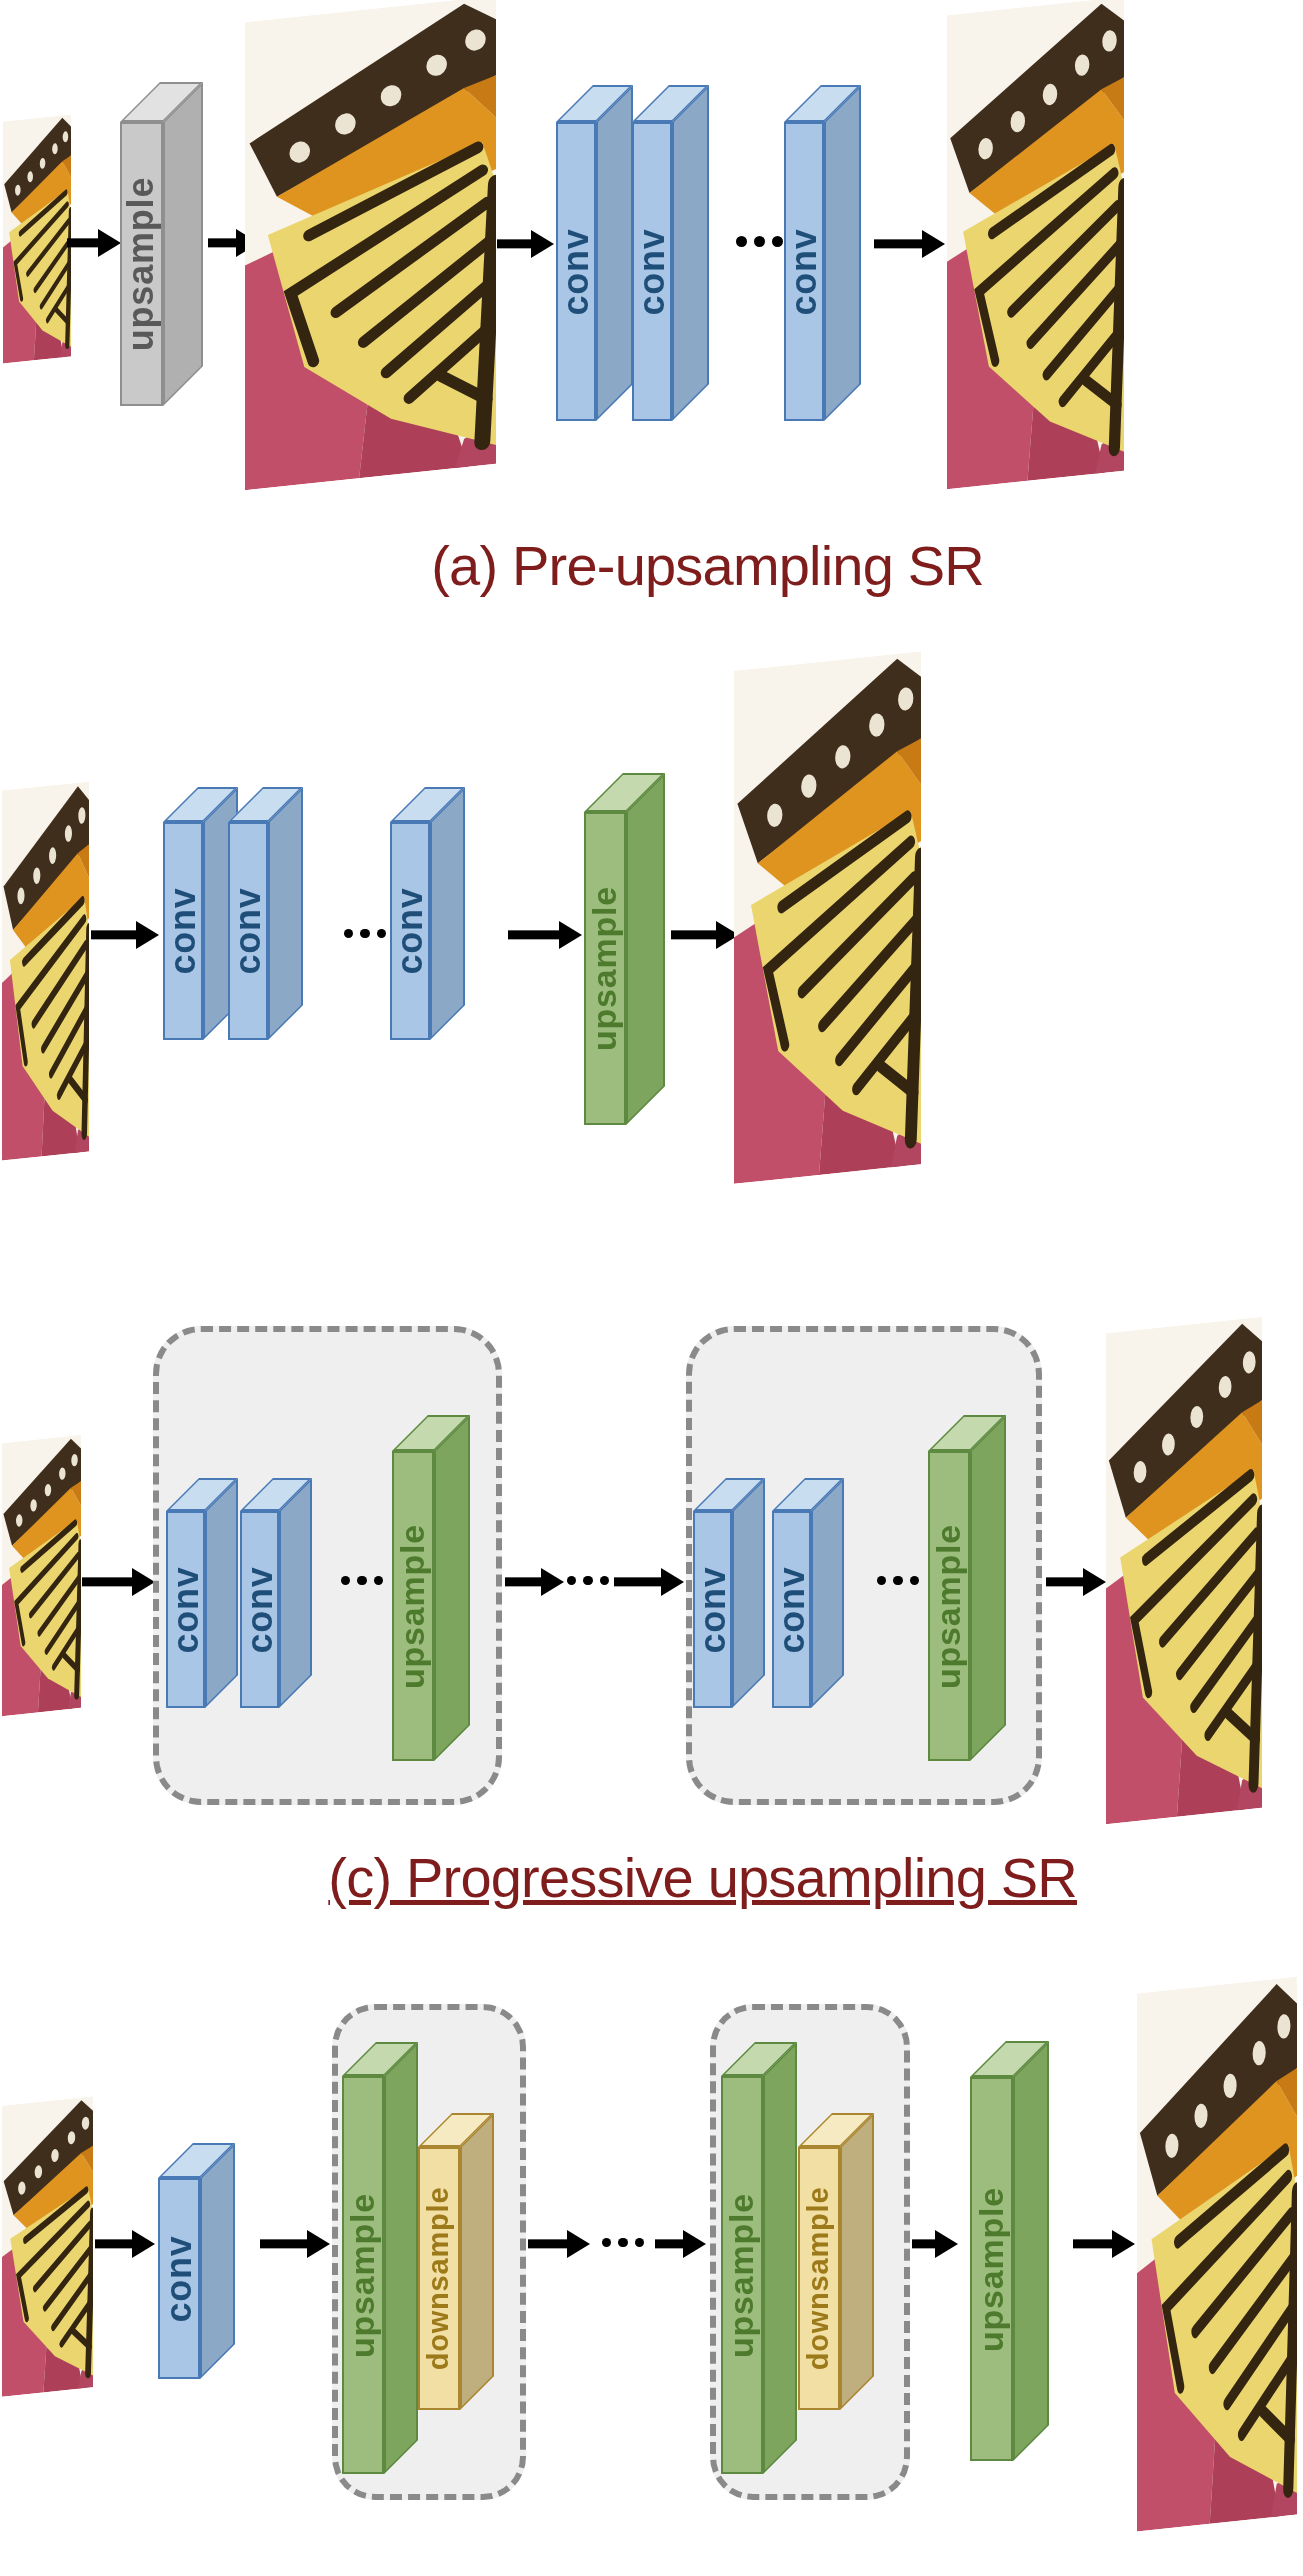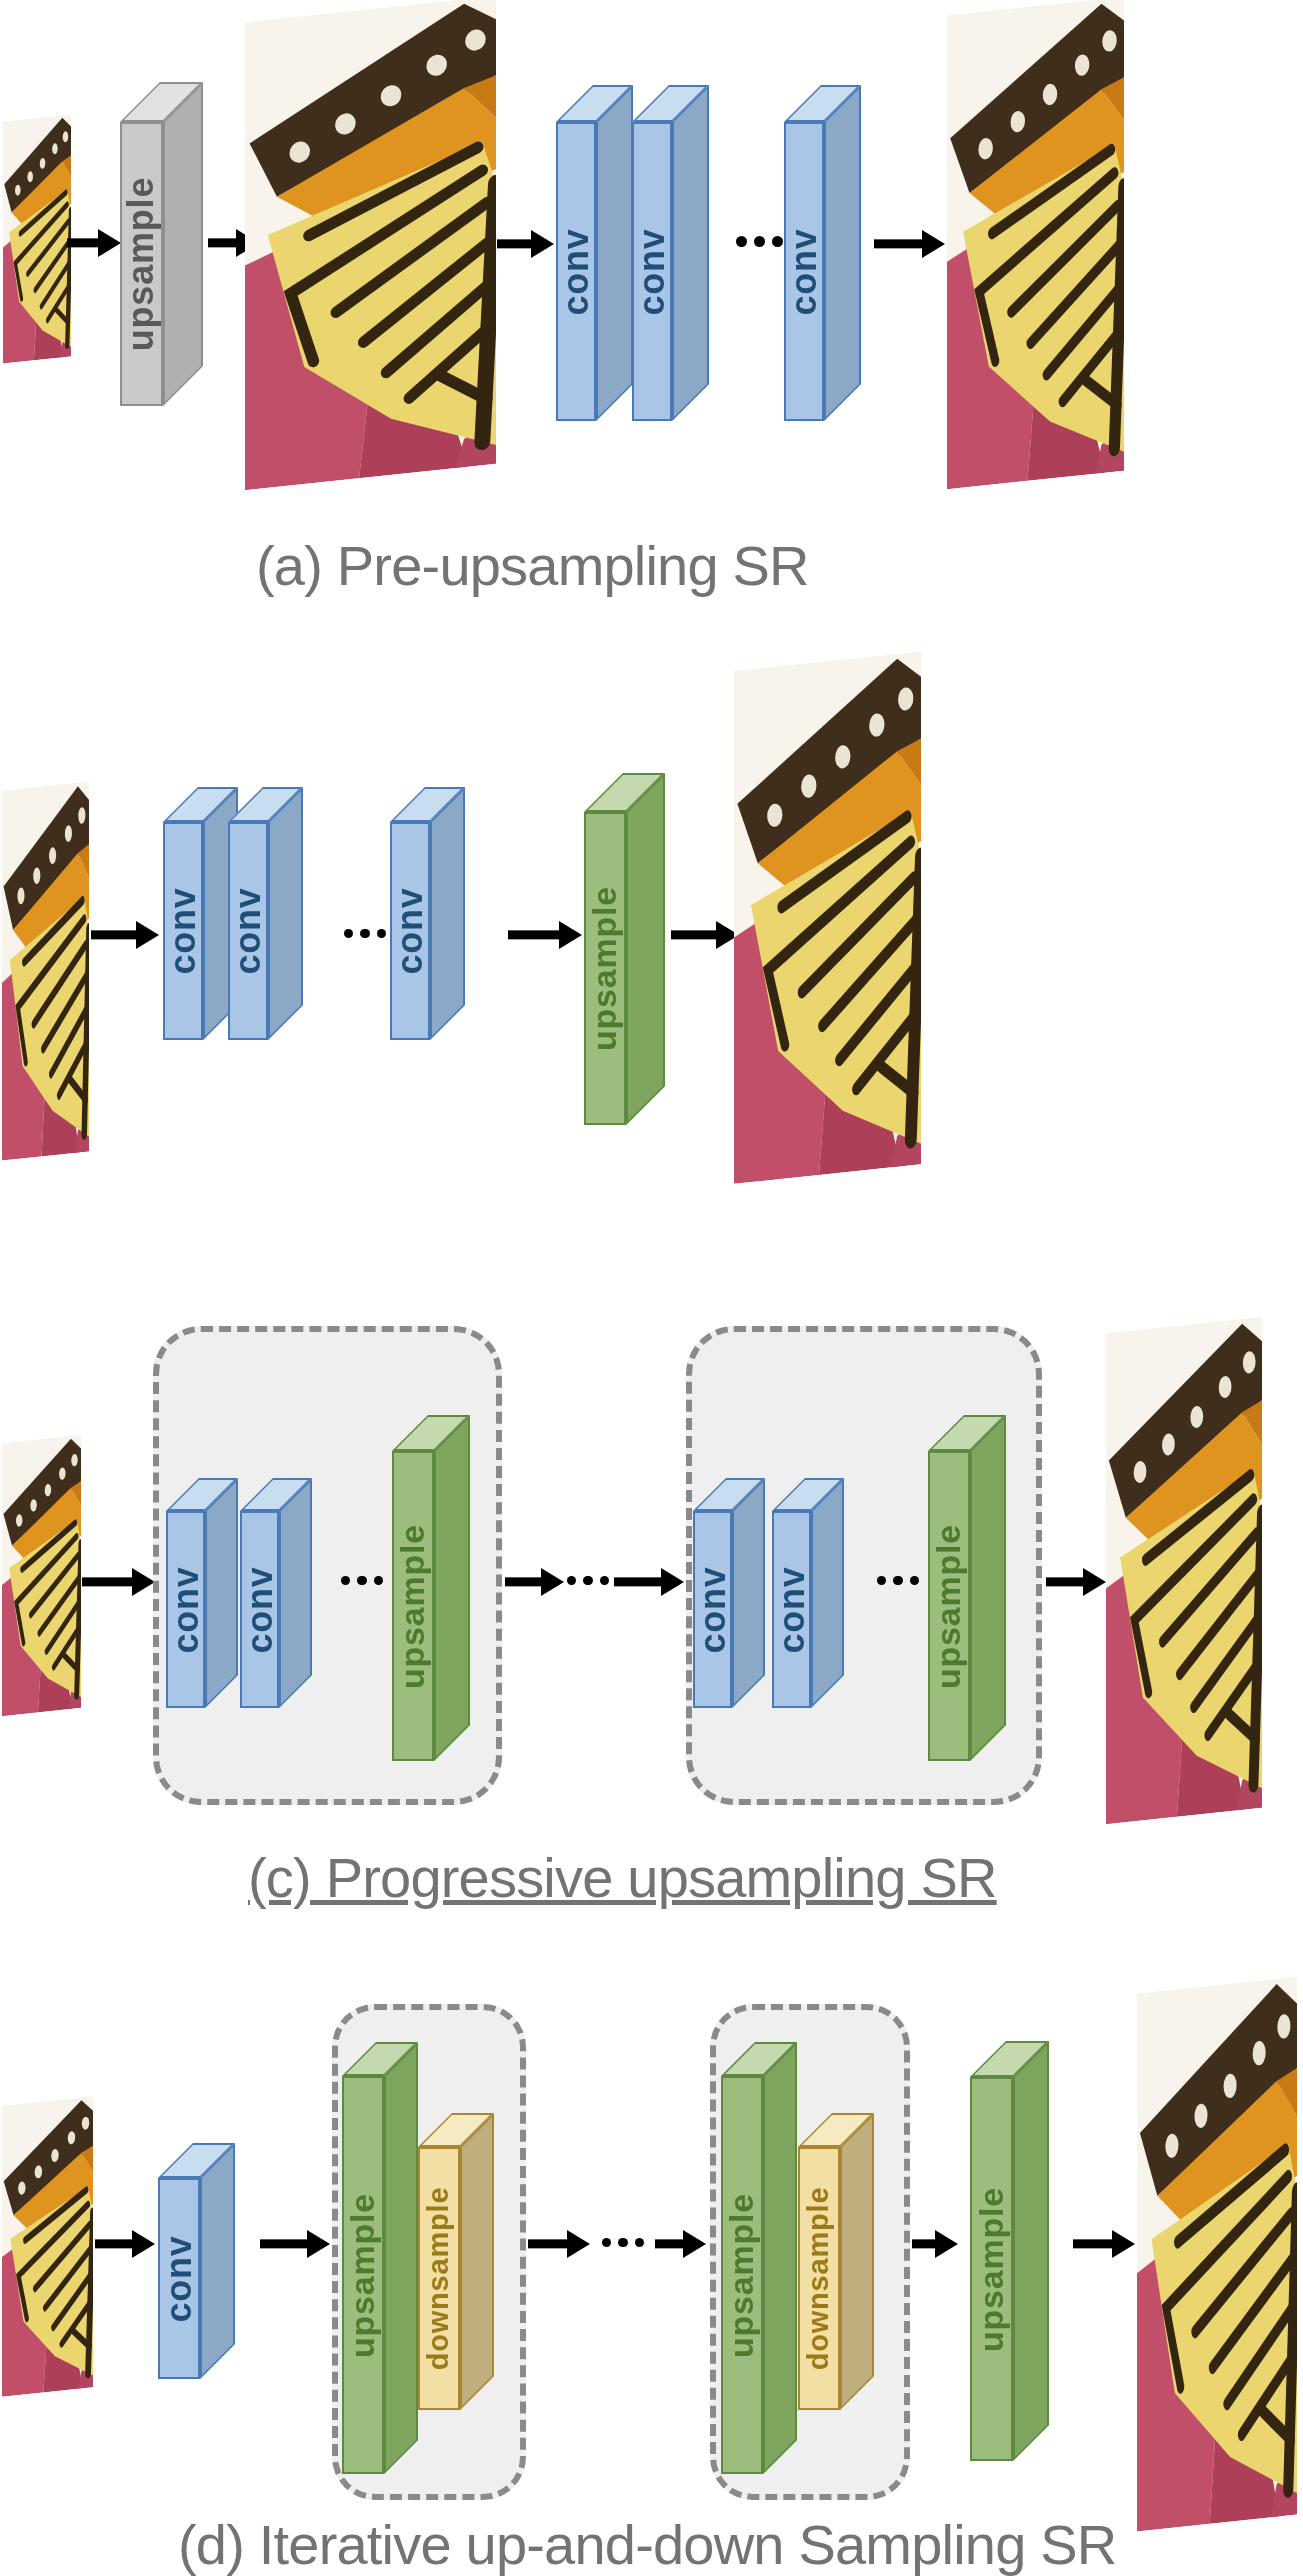--- a/index.html
+++ b/index.html
@@ -46,21 +46,21 @@
              --tc:var(--upsample_gray_top);--bc:var(--upsample_gray_border);}
   .slab.gray .label{color:var(--upsample_gray_text);font-size:36px;}
   .slab.green{--fc:var(--upsample_green_front);--sc:var(--upsample_green_side);
               --tc:var(--upsample_green_top);--bc:var(--upsample_green_border);}
   .slab.green .label{color:var(--upsample_green_text);font-size:34px;}
   .slab.tan{--fc:var(--downsample_front);--sc:var(--downsample_side);
             --tc:var(--downsample_top);--bc:var(--downsample_border);}
   .slab.tan .label{color:var(--downsample_text);font-size:29px;}
 
   
-  .caption{position:absolute;text-align:left;font-size:56px;color:#737373;
+  .caption{position:absolute;text-align:right;font-size:56px;color:#7f1d1d;
            letter-spacing:-0.8px;}
 </style>
 </head>
 <body>
 
 <div id="canvas">
 
   <div class="photo" style="left:3.1px;top:118px;width:68px;height:242px;">
   <svg viewBox="0 0 110 200" preserveAspectRatio="none">
     <rect width="110" height="200" fill="#f8f4ec"></rect>
@@ -625,16 +625,15 @@
       <path d="M104,74 L20,118 L30,148"></path>
       <path d="M106,88 L40,128"></path>
       <path d="M108,104 L52,142"></path>
       <path d="M108,122 L62,156"></path>
       <path d="M106,142 L72,168"></path>
       <path d="M86,160 L106,172"></path>
       <path d="M110,80 L104,190" stroke-width="7"></path>
     </g>
   </svg>
 </div>
-  <div class="caption" style="left:178px;top:2512px;width:953px;">(d) Iterative up-and-down Sampling SR</div>
 
 </div>
 
 
 </body></html>

